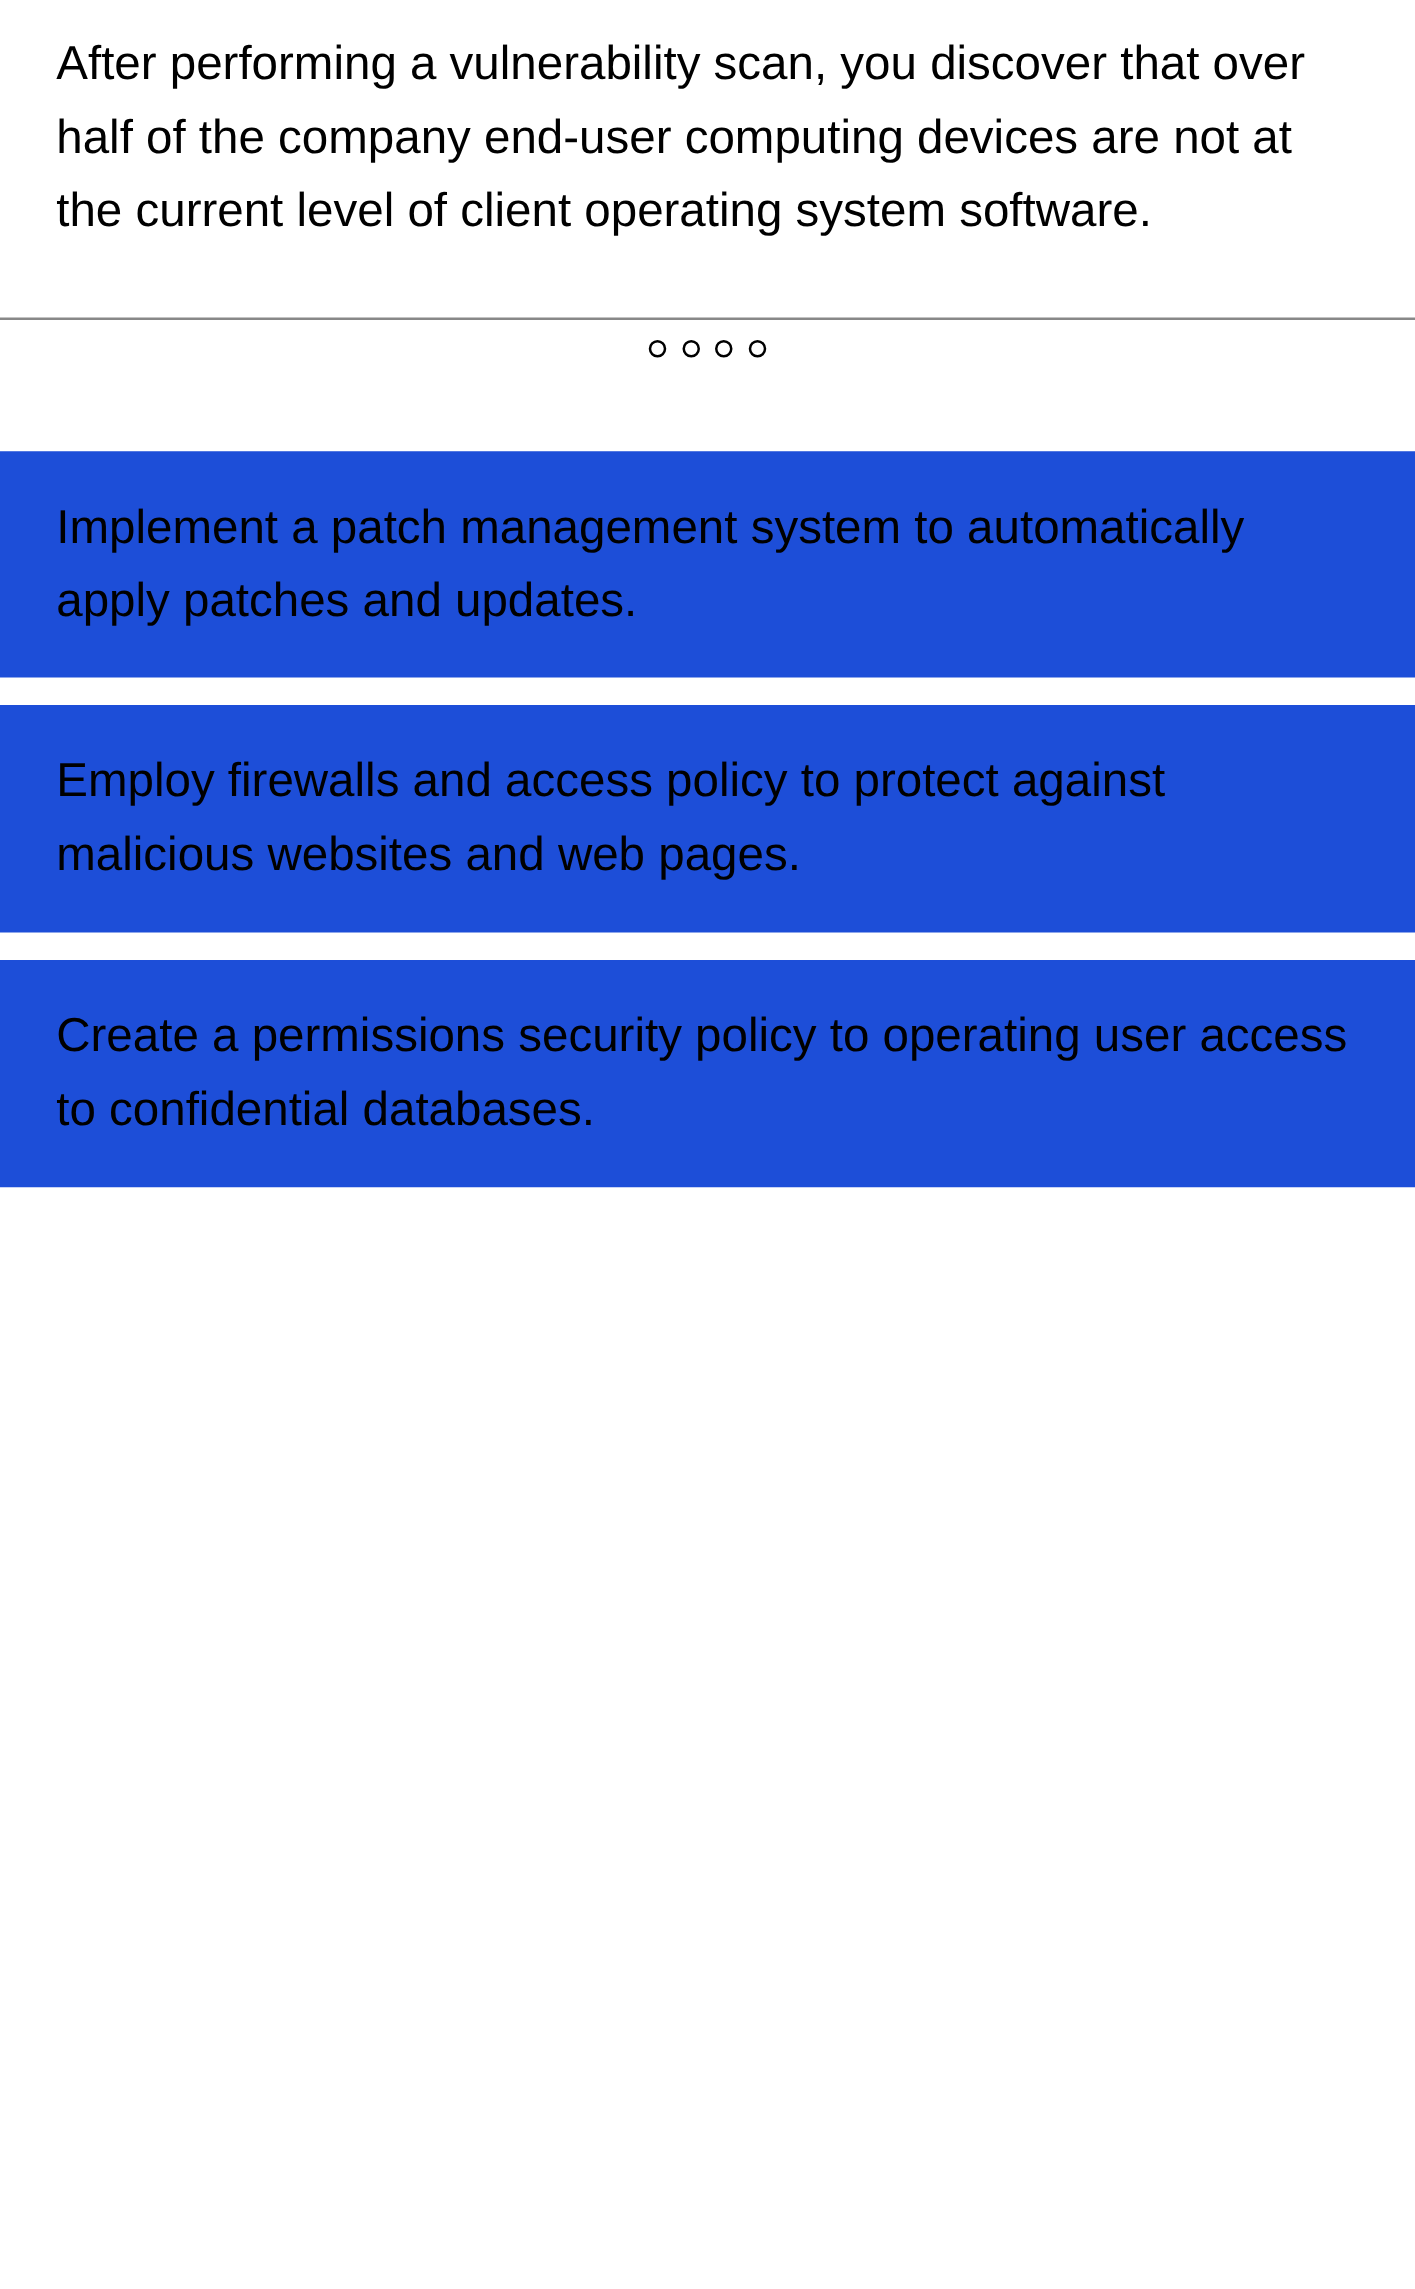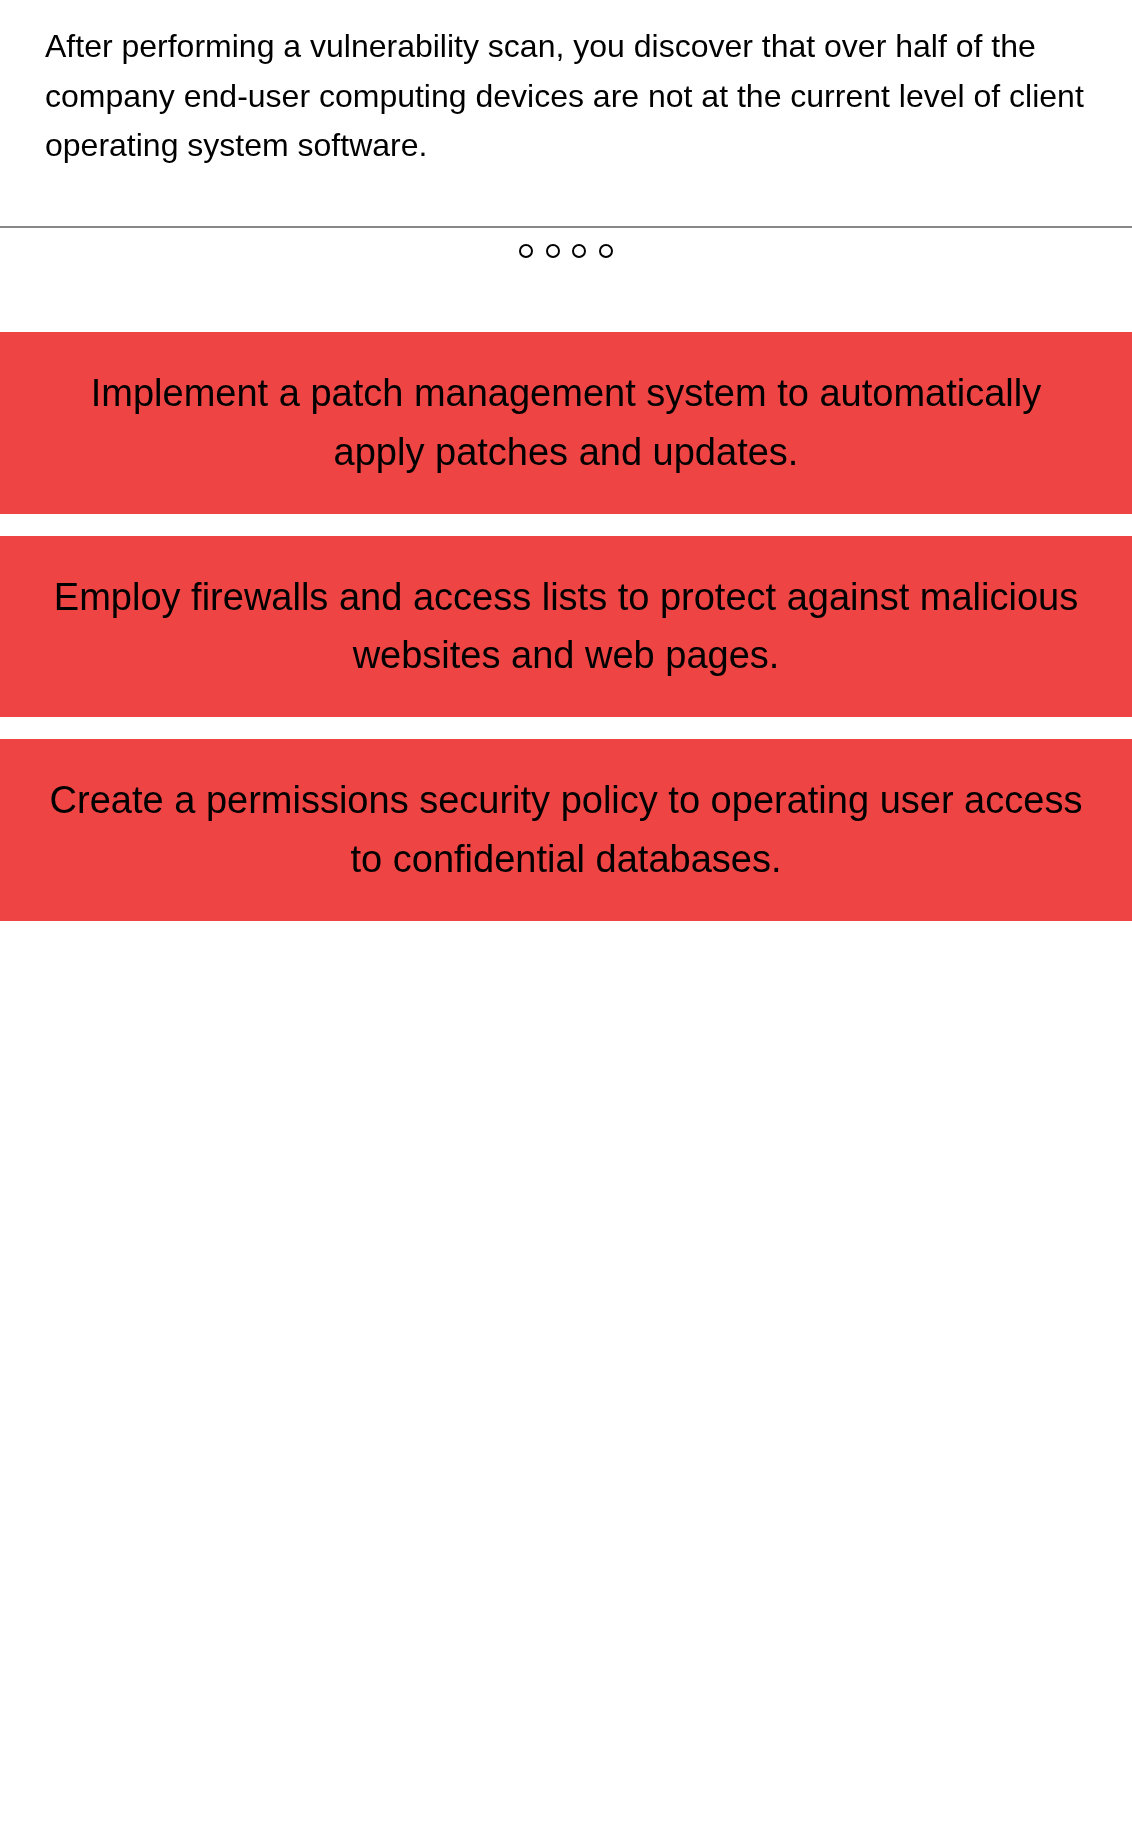--- a/index.html
+++ b/index.html
@@ -13,21 +13,21 @@
       background-color: #ffffff;
       width: 1132px;
       color: #000000;
     }
     
     .question-container {
       padding: 22px 45px 55px 45px;
     }
     
     .question-paragraph {
-      font-size: 32px;
+      font-size: 38px;
       line-height: 1.55;
       margin-bottom: 50px;
       color: #000000;
     }
     
     .question-paragraph:last-child {
       margin-bottom: 0;
     }
     
     .divider {
@@ -52,23 +52,23 @@
       background-color: transparent;
     }
     
     .answers-container {
       display: flex;
       flex-direction: column;
       gap: 22px;
     }
     
     .answer-option {
-      background-color: #ef4444;
+      background-color: #1d4ed8;
       padding: 32px 45px;
-      text-align: center;
+      text-align: left;
       font-size: 38px;
       line-height: 1.55;
       cursor: pointer;
       color: #000000;
     }
   </style>
 </head>
 <body>
 
 <div class="question-container">
@@ -79,15 +79,15 @@
 
 <div class="dots-container">
   <span class="dot"></span>
   <span class="dot"></span>
   <span class="dot"></span>
   <span class="dot"></span>
 </div>
 
 <div class="answers-container">
   <div class="answer-option">Implement a patch management system to automatically apply patches and updates.</div>
-  <div class="answer-option">Employ firewalls and access lists to protect against malicious websites and web pages.</div>
+  <div class="answer-option">Employ firewalls and access policy to protect against malicious websites and web pages.</div>
   <div class="answer-option">Create a permissions security policy to operating user access to confidential databases.</div>
 </div>
 
 </body></html>

